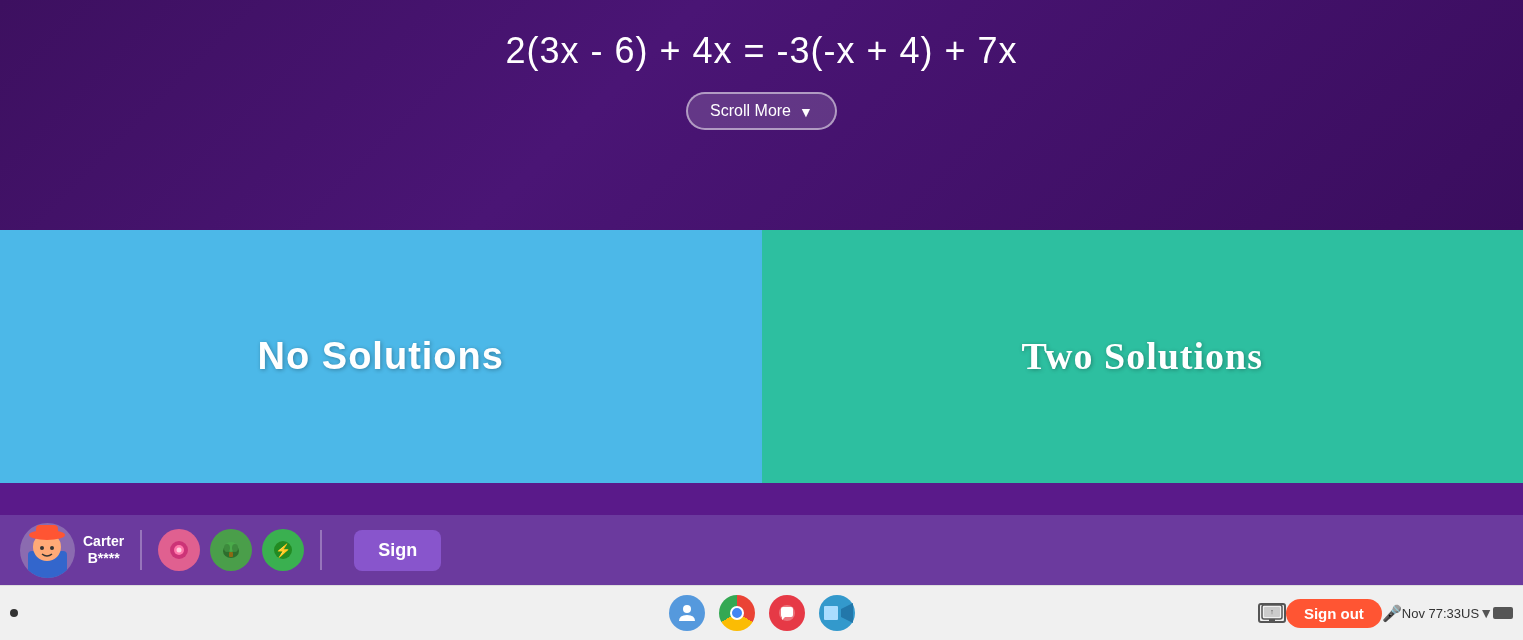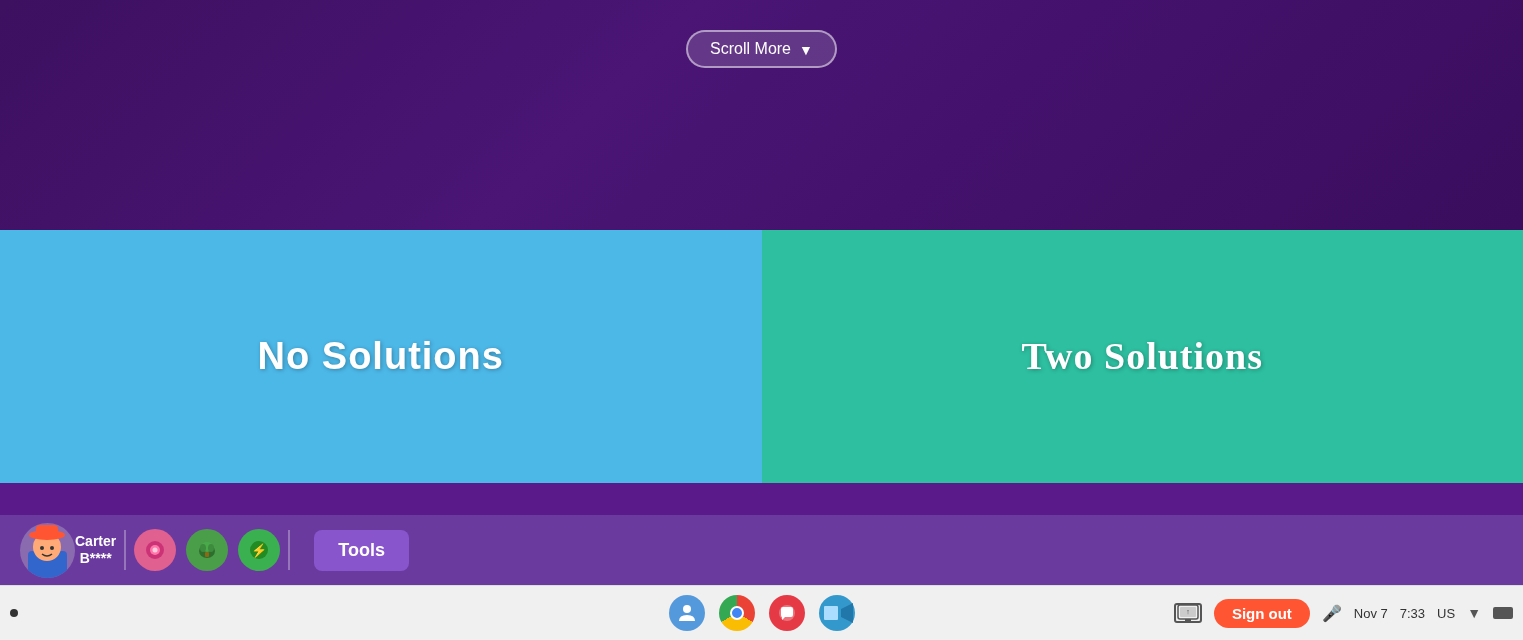--- a/index.html
+++ b/index.html
@@ -91,21 +91,21 @@
     .bottom-bar {
       position: absolute;
       bottom: 55px;
       left: 0;
       right: 0;
       height: 70px;
       background: #6b3a9e;
       display: flex;
       align-items: center;
       padding: 0 20px;
-      gap: 0;
+      gap: 8px;
     }
 
     .avatar-container {
       width: 55px;
       height: 55px;
       border-radius: 50%;
       overflow: hidden;
       background: #8b6bb0;
       display: flex;
       align-items: center;
@@ -228,21 +228,20 @@
       width: 14px;
       height: 14px;
       border-radius: 50%;
       background: #4285f4;
       border: 2px solid white;
     }
 
     .taskbar-right {
       display: flex;
       align-items: center;
-      gap: 12px;
     }
 
     .sign-out-btn {
       background: #ff5533;
       color: white;
       border: none;
       border-radius: 20px;
       padding: 6px 18px;
       font-size: 15px;
       font-weight: bold;
@@ -274,20 +273,21 @@
       align-items: center;
       justify-content: center;
       font-size: 10px;
       color: #555;
     }
   </style>
 </head>
 <body>
 
 <div class="question-area">
+  <div class="equation-text">2(3x - 6) + 4x = -3(-x + 4) + 7x</div>
   <button class="scroll-more-btn">
     <span>Scroll More</span>
     <span class="arrow">▼</span>
   </button>
 </div>
 
 <div class="choices-grid">
   <div class="choice choice-blue">
     <span class="choice-label">No  Solutions</span>
   </div>
@@ -342,21 +342,21 @@
     <div class="power-icon power-icon-green2">
       <svg width="22" height="22" viewBox="0 0 22 22">
         <circle cx="11" cy="11" r="9" fill="#228B22"></circle>
         <text x="11" y="16" text-anchor="middle" font-size="13" fill="white">⚡</text>
       </svg>
     </div>
   </div>
 
   <div class="divider"></div>
 
-  <button class="tools-btn">Tools</button>
+  <button class="tools-btn">Sign</button>
 </div>
 
 <div class="taskbar">
   <div class="taskbar-left">
     <div class="taskbar-left-dot"></div>
   </div>
 
   <div class="taskbar-center">
     <div class="taskbar-icon taskbar-icon-people">
       <svg width="22" height="22" viewBox="0 0 22 22">

